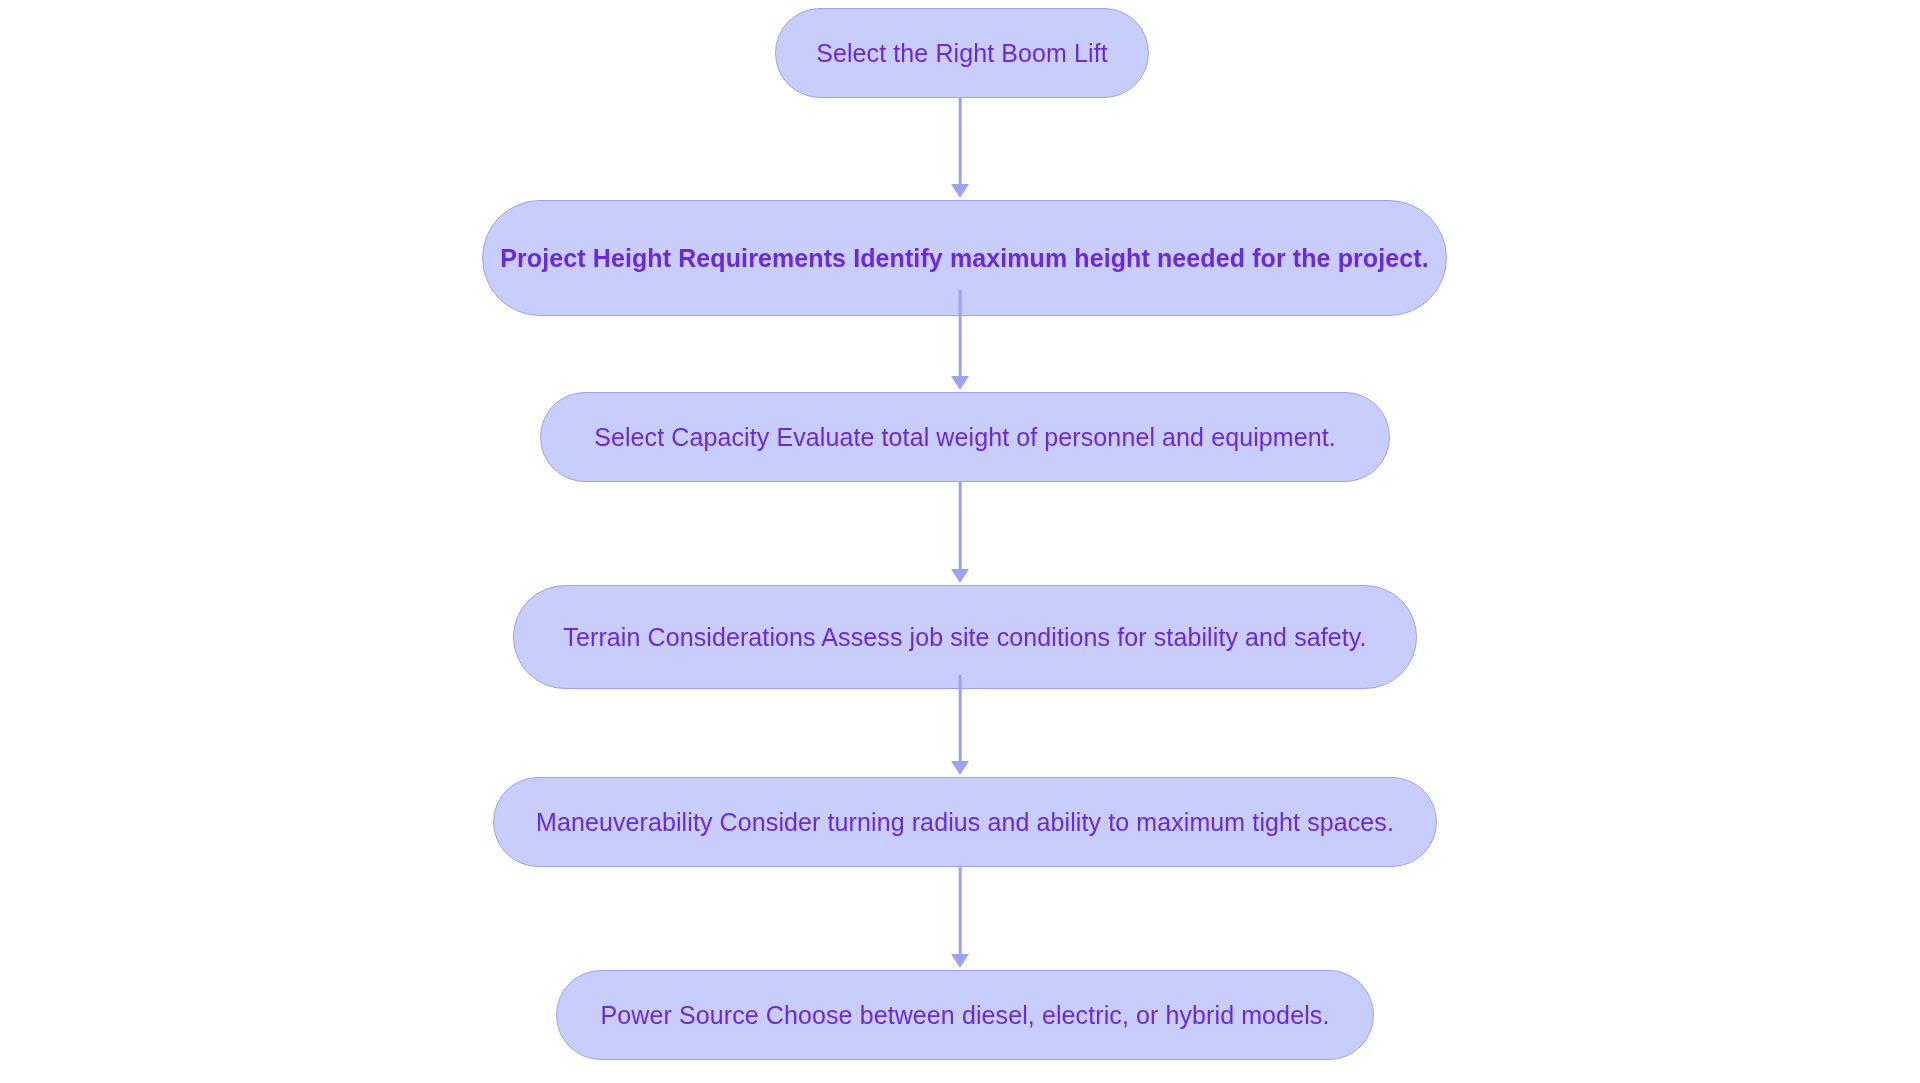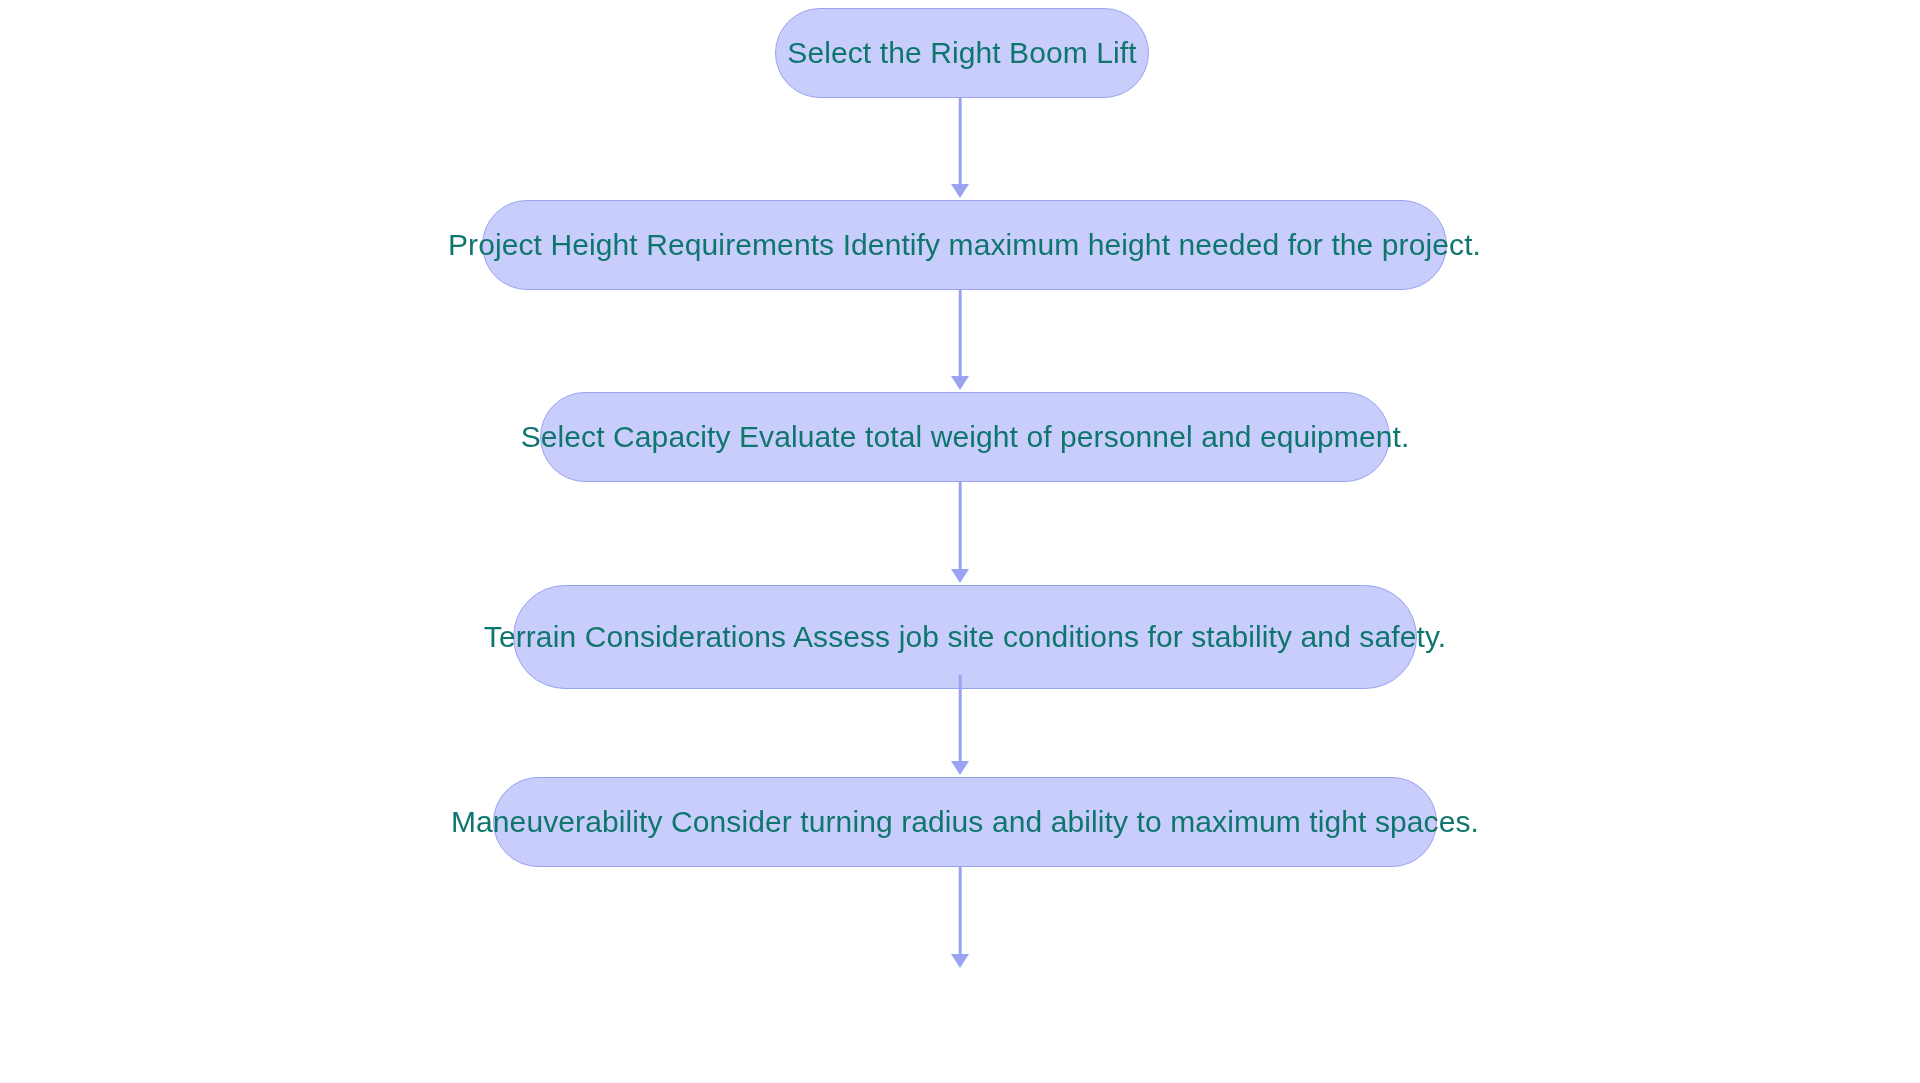--- a/index.html
+++ b/index.html
@@ -23,31 +23,31 @@
   }
 
   .node {
     position: absolute;
     display: flex;
     align-items: center;
     justify-content: center;
     background: #c8cdfb;
     border: 1.6px solid #9aa3f2;
     border-radius: 999px;
-    color: #0f766e;
-    font-size: 30px;
+    color: #6d28d9;
+    font-size: 25px;
     line-height: 1.2;
     letter-spacing: 0.1px;
     white-space: nowrap;
     padding: 0 36px;
   }
 
   
   .n0 { left: 775px;  top: 8px;    width: 374px; height: 90px;  }
-  .n1 { left: 482px;  top: 200px;  width: 965px; height: 90px;  }
+  .n1 { left: 482px;  top: 200px;  width: 965px; height: 116px; font-weight: bold;  }
   .n2 { left: 540px;  top: 392px;  width: 850px; height: 90px;  }
   .n3 { left: 513px;  top: 585px;  width: 904px; height: 104px;  }
   .n4 { left: 493px;  top: 777px;  width: 944px; height: 90px;  }
   .n5 { left: 556px;  top: 970px;  width: 818px; height: 90px;  }
 
   .connector {
     position: absolute;
     left: 960px;
     width: 2.6px;
     background: #9aa3f2;
@@ -110,14 +110,17 @@
   <div class="connector c3"></div>
   <div class="arrowhead a3"></div>
 
   <div class="node n4">
     <span>Maneuverability Consider turning radius and ability to maximum tight spaces.</span>
   </div>
 
   <div class="connector c4"></div>
   <div class="arrowhead a4"></div>
 
+  <div class="node n5">
+    <span>Power Source Choose between diesel, electric, or hybrid models.</span>
+  </div>
 
 </div>
 
 </body></html>

